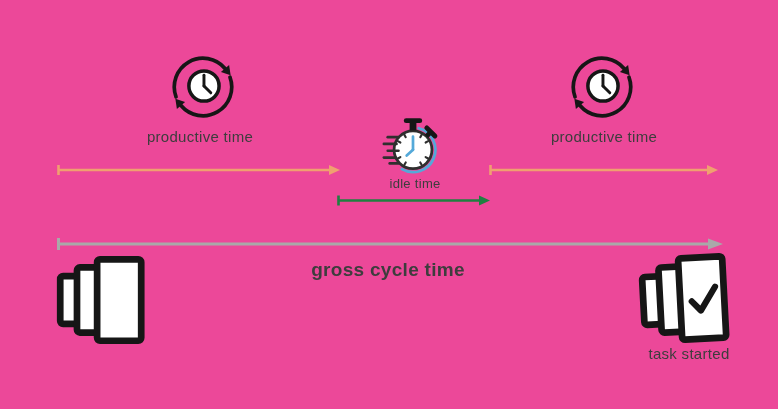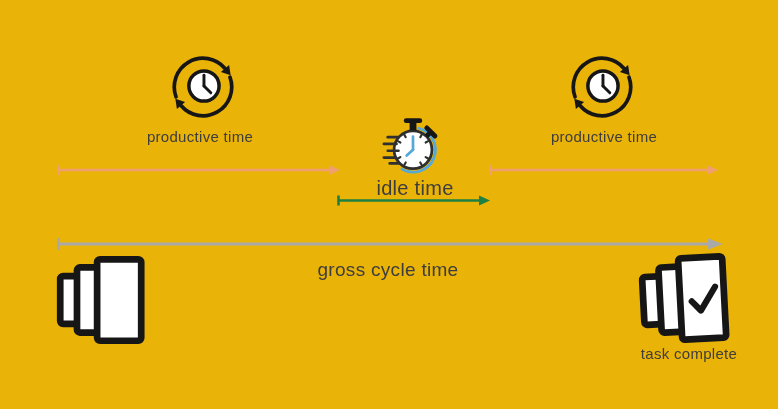--- a/index.html
+++ b/index.html
@@ -1,28 +1,28 @@
 <!DOCTYPE html>
 <html style="--orange: #f0a070; --green: #1e8041; --gray: #a9a9a9; --ink: #161616; --dial: #2f2f2f; --blue: #54a9d9; --text: #3d3d3d;"><head>
 <meta charset="utf-8">
 <style>
   html,body{margin:0;padding:0;background:#fff;}
   .canvas{
-    position:relative;width:778px;height:409px;background:#eab308;
+    position:relative;width:778px;height:409px;background:#ec4899;
     font-family:"Liberation Sans",sans-serif;color:var(--text);
     overflow:hidden;
   }
   .abs{position:absolute;}
   .lbl{
     position:absolute;text-align:center;color:var(--text);
     letter-spacing:.3px;line-height:1.25;white-space:nowrap;
   }
   .lbl-sm{font-size:15px;}
-  .lbl-md{font-size:20px;}
-  .lbl-lg{font-size:19px;}
+  .lbl-md{font-size:13px;}
+  .lbl-lg{font-size:19px;font-weight:bold;}
   svg{display:block;overflow:visible;}
   .s-orange{stroke:var(--orange);}
   .f-orange{fill:var(--orange);}
   .s-green{stroke:var(--green);}
   .f-green{fill:var(--green);}
   .s-gray{stroke:var(--gray);}
   .f-gray{fill:var(--gray);}
   .s-ink{stroke:var(--ink);fill:none;}
   .f-ink{fill:var(--ink);}
   .s-dial{stroke:var(--dial);fill:none;}
@@ -122,15 +122,15 @@
   </svg>
 
   <svg class="abs" style="left:637px;top:254px" width="92" height="90" viewBox="0 0 96 92">
     <g transform="rotate(-3 48 46)">
       <rect class="s-ink" x="6.5" y="21" width="25" height="50" rx="3" stroke-width="7" style="fill:#fff"></rect>
       <rect class="s-ink" x="24" y="12" width="32" height="68" rx="3" stroke-width="7" style="fill:#fff"></rect>
       <rect class="s-ink" x="45" y="3.5" width="46" height="85" rx="3" stroke-width="7" style="fill:#fff"></rect>
       <polyline class="s-ink" points="57,49 66,59 82,35" stroke-width="6.5" stroke-linecap="round" stroke-linejoin="round"></polyline>
     </g>
   </svg>
-  <div class="lbl lbl-sm" style="left:629px;top:345px;width:120px">task complete</div>
+  <div class="lbl lbl-sm" style="left:629px;top:345px;width:120px">task started</div>
 
 </div>
 
 </body></html>

